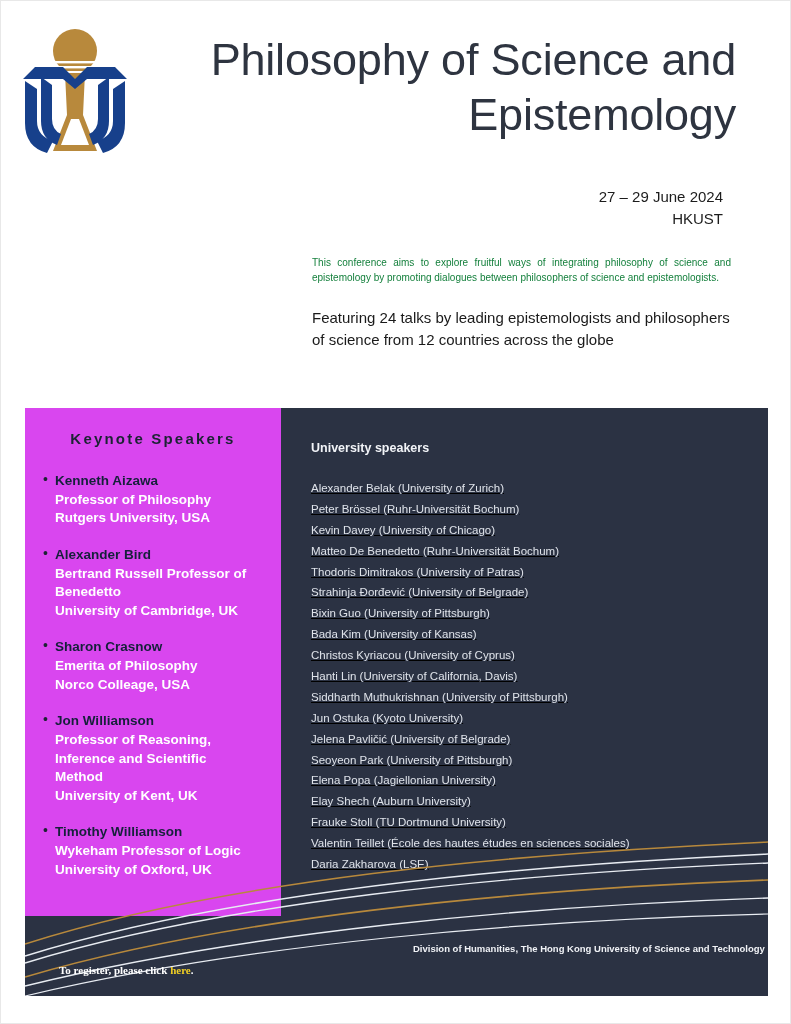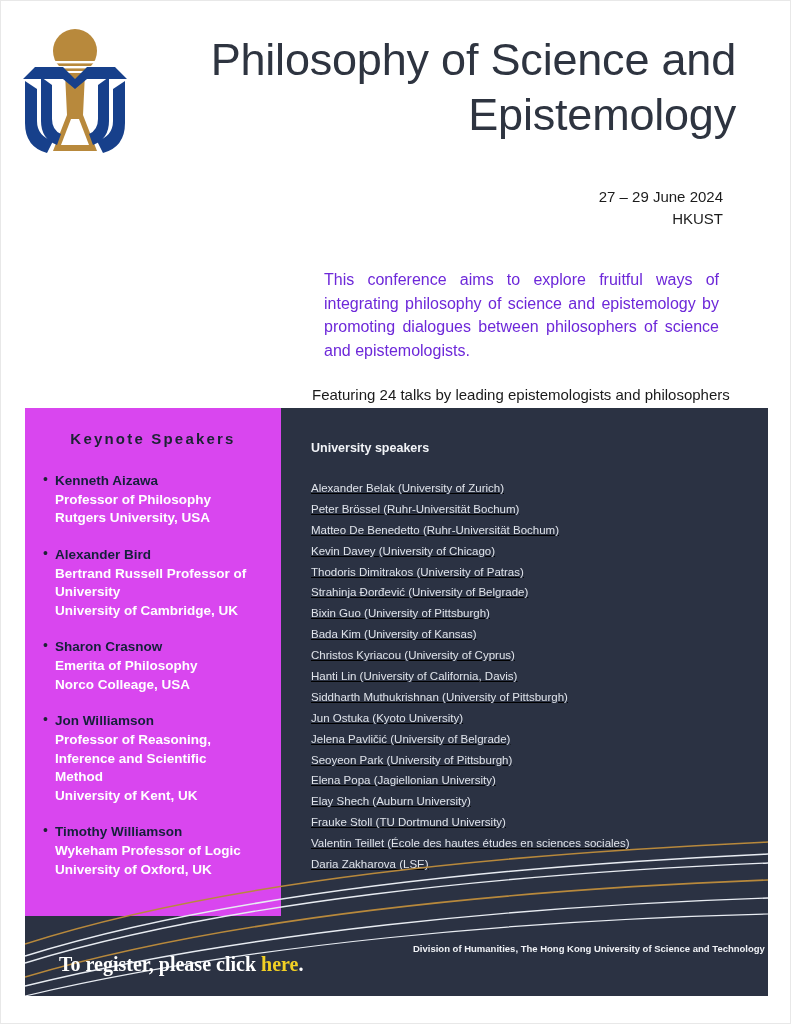--- a/index.html
+++ b/index.html
@@ -60,25 +60,25 @@
   }
 
   
   #intro {
     position: absolute;
     left: 311px;
     top: 255px;
     width: 419px;
   }
   #intro-p1 {
-    font-size: 16px;
+    font-size: 10px;
     line-height: 1.47;
-    color: #6d28d9;
+    color: #15803d;
     text-align: justify;
-    margin: 12px;
+    margin: 0;
   }
   #intro-p2 {
     font-size: 15px;
     line-height: 1.47;
     color: #1a1a1a;
     margin: 22px 0 0 0;
   }
 
   
   #panel {
@@ -174,21 +174,21 @@
     height: 160px;
     z-index: 3;
   }
 
   
   #register {
     position: absolute;
     left: 34px;
     bottom: 20px;
     font-family: "Liberation Serif", serif;
-    font-size: 20px;
+    font-size: 11px;
     font-weight: bold;
     color: #ffffff;
     z-index: 4;
     text-align: center;
   }
   #register .here {
     color: #f2d024;
   }
   #division {
     position: absolute;
@@ -249,21 +249,21 @@
     <div id="keynote-heading">Keynote Speakers</div>
     <ul id="keynote-list">
         <li>
           <span class="kn-name">Kenneth Aizawa</span>
           <span class="kn-aff">Professor of Philosophy</span>
           <span class="kn-aff">Rutgers University, USA</span>
         </li>
         <li>
           <span class="kn-name">Alexander Bird</span>
           <span class="kn-aff">Bertrand Russell Professor of</span>
-          <span class="kn-aff">University</span>
+          <span class="kn-aff">Benedetto</span>
           <span class="kn-aff">University of Cambridge, UK</span>
         </li>
         <li>
           <span class="kn-name">Sharon Crasnow</span>
           <span class="kn-aff">Emerita of Philosophy</span>
           <span class="kn-aff">Norco Colleage, USA</span>
         </li>
         <li>
           <span class="kn-name">Jon Williamson</span>
           <span class="kn-aff">Professor of Reasoning,</span>
@@ -277,22 +277,22 @@
           <span class="kn-aff">University of Oxford, UK</span>
         </li>
       </ul>
   </div>
 
   <div id="contrib">
     <div id="contrib-heading">University speakers</div>
     <ul id="contrib-list">
         <li>Alexander Belak (University of Zurich)</li>
         <li>Peter Brössel (Ruhr-Universität Bochum)</li>
+        <li>Kevin Davey (University of Chicago)</li>
         <li>Matteo De Benedetto (Ruhr-Universität Bochum)</li>
-        <li>Kevin Davey (University of Chicago)</li>
         <li>Thodoris Dimitrakos (University of Patras)</li>
         <li>Strahinja Đorđević (University of Belgrade)</li>
         <li>Bixin Guo (University of Pittsburgh)</li>
         <li>Bada Kim (University of Kansas)</li>
         <li>Christos Kyriacou (University of Cyprus)</li>
         <li>Hanti Lin (University of California, Davis)</li>
         <li>Siddharth Muthukrishnan (University of Pittsburgh)</li>
         <li>Jun Ostuka (Kyoto University)</li>
         <li>Jelena Pavličić (University of Belgrade)</li>
         <li>Seoyeon Park (University of Pittsburgh)</li>

